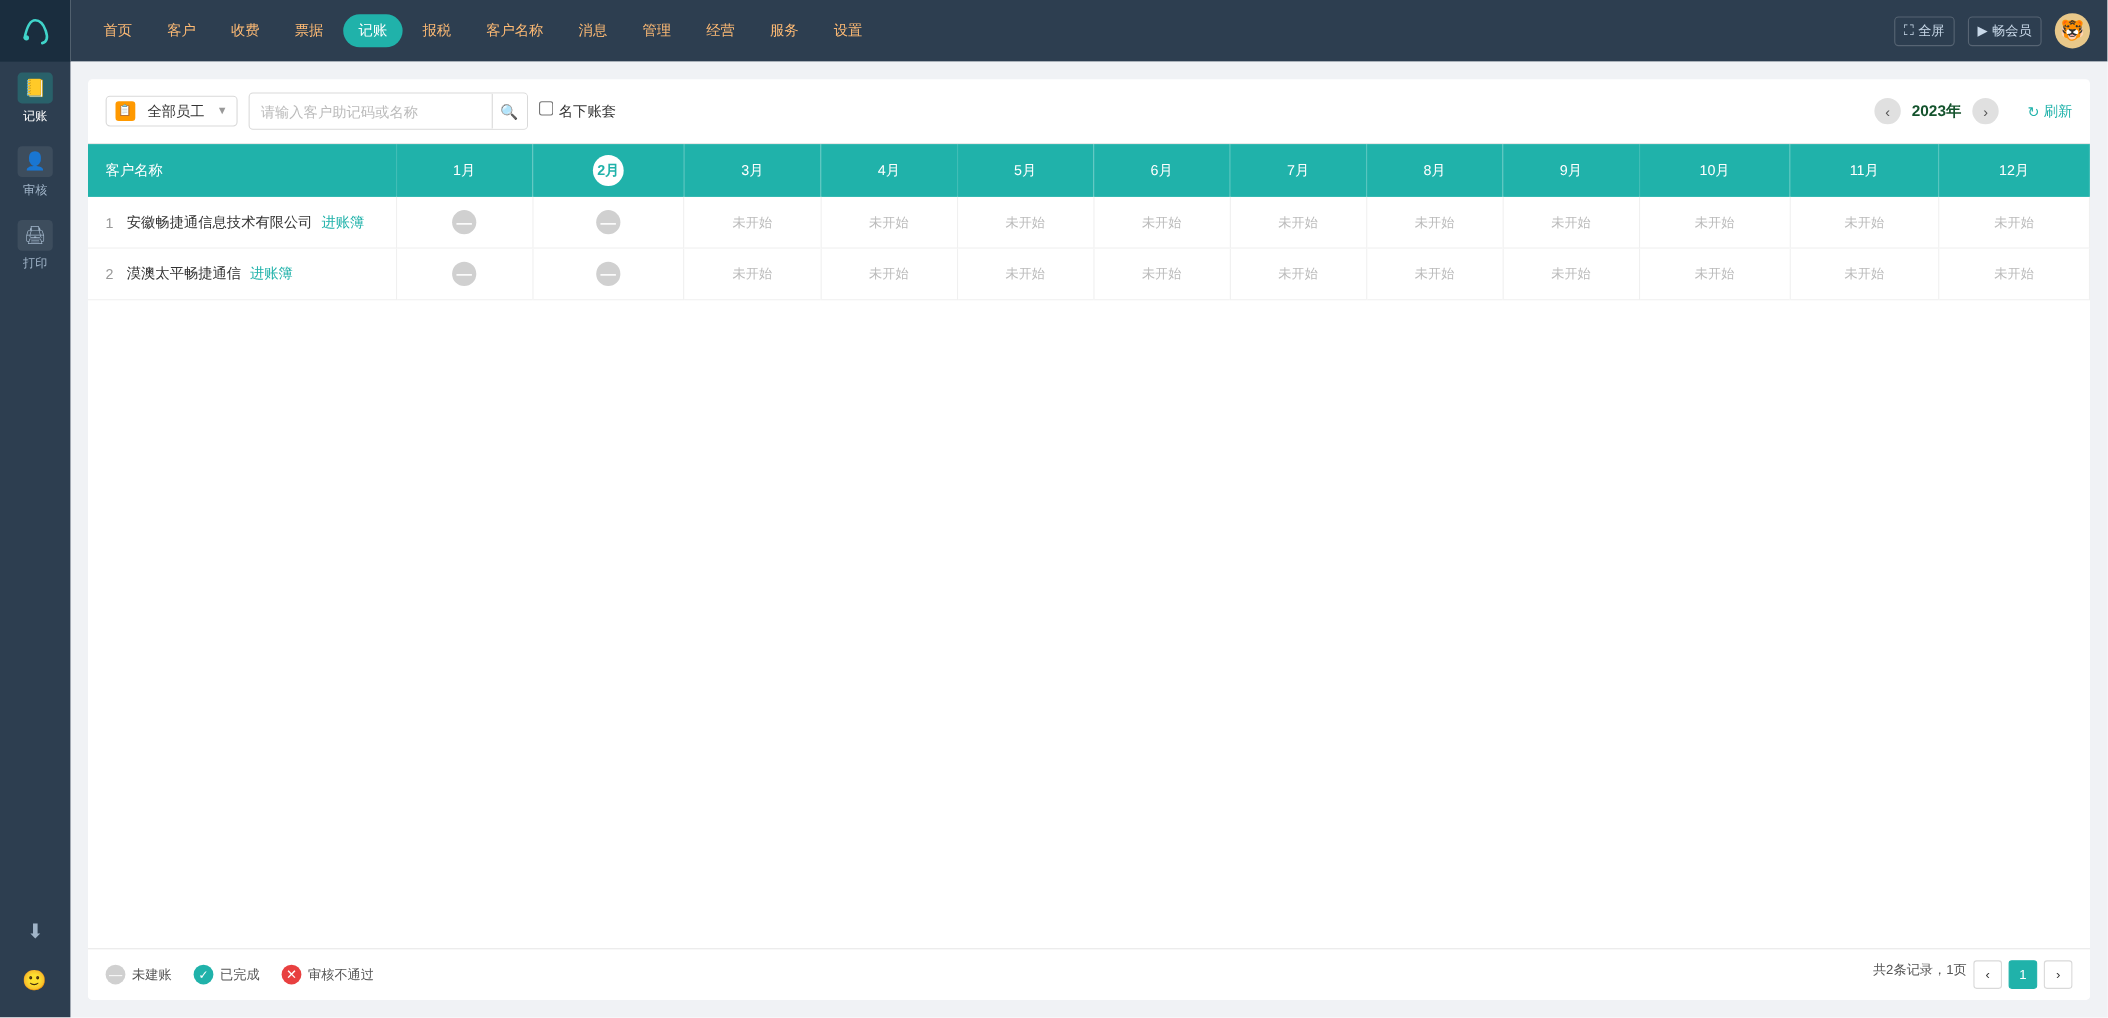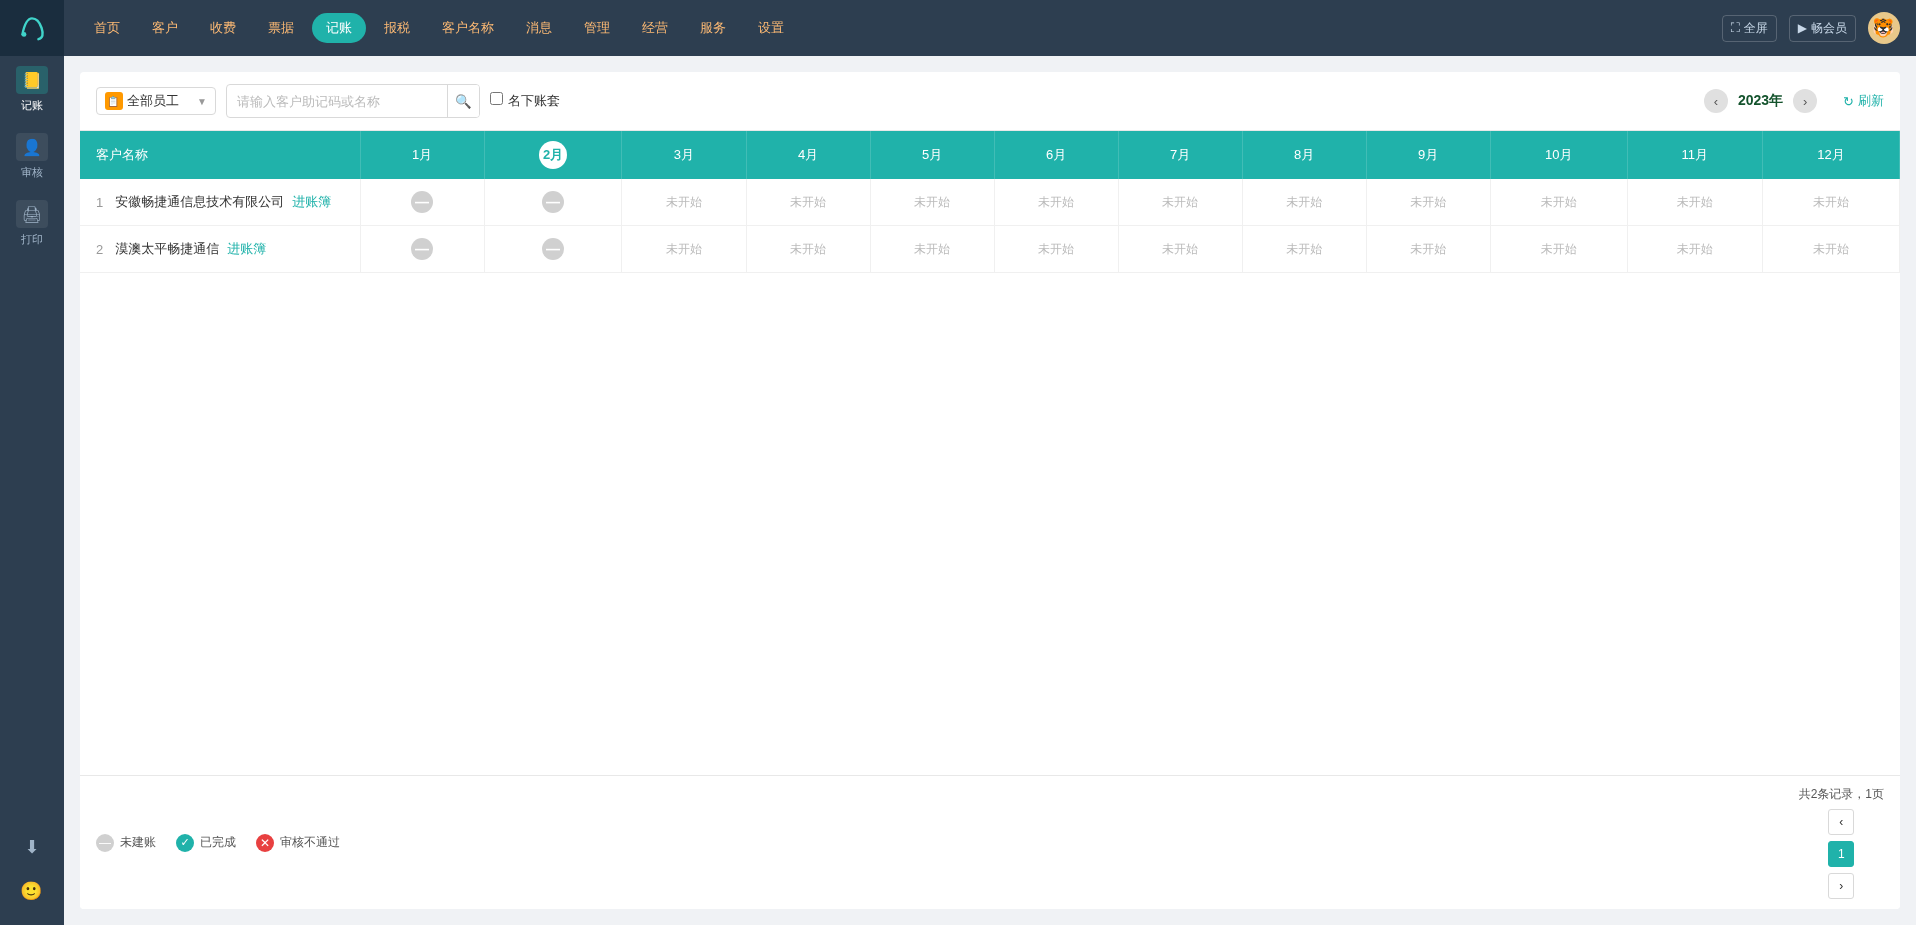--- a/index.html
+++ b/index.html
@@ -149,21 +149,21 @@
       padding: 4px 8px; gap: 4px;
       cursor: pointer; min-width: 120px;
       background: #fff;
       color: #333;
     }
     .filter-dropdown .prefix-icon {
       width: 18px; height: 18px; background: #f90;
       border-radius: 3px; display: flex; align-items: center; justify-content: center;
       font-size: 10px; color: #fff; flex-shrink: 0;
     }
-    .filter-dropdown .dropdown-label { flex: 1; font-size: 13px; }
+    .filter-dropdown .dropdown-label { flex: 1; font-size: 13px; text-align: center; }
     .filter-dropdown .arrow { color: #999; font-size: 10px; }
 
     .search-input-wrap {
       display: flex; align-items: center;
       border: 1px solid #d9d9d9; border-radius: 4px;
       overflow: hidden; background: #fff;
     }
     .search-input-wrap input {
       border: none; outline: none; padding: 5px 10px; font-size: 13px; width: 220px; color: #000000;
     }
@@ -287,21 +287,21 @@
     .legend-dot-teal {
       width: 18px; height: 18px; border-radius: 50%; background: #20b2aa;
       display: flex; align-items: center; justify-content: center; color: #fff; font-size: 11px;
     }
     .legend-dot-red {
       width: 18px; height: 18px; border-radius: 50%; background: #e84040;
       display: flex; align-items: center; justify-content: center; color: #fff; font-size: 12px;
     }
     .pagination {
       margin-left: auto;
-      display: flex; align-items: center; gap: 6px; font-size: 12px; color: #555; flex-direction: column;
+      display: flex; align-items: flex-start; gap: 6px; font-size: 12px; color: #555;
     }
     .page-btn {
       width: 26px; height: 26px; border: 1px solid #d9d9d9; border-radius: 3px;
       display: flex; align-items: center; justify-content: center;
       cursor: pointer; background: #fff; font-size: 12px; color: #333;
     }
     .page-btn.active { background: #20b2aa; color: #fff; border-color: #20b2aa; }
   </style>
 </head>
 <body>

